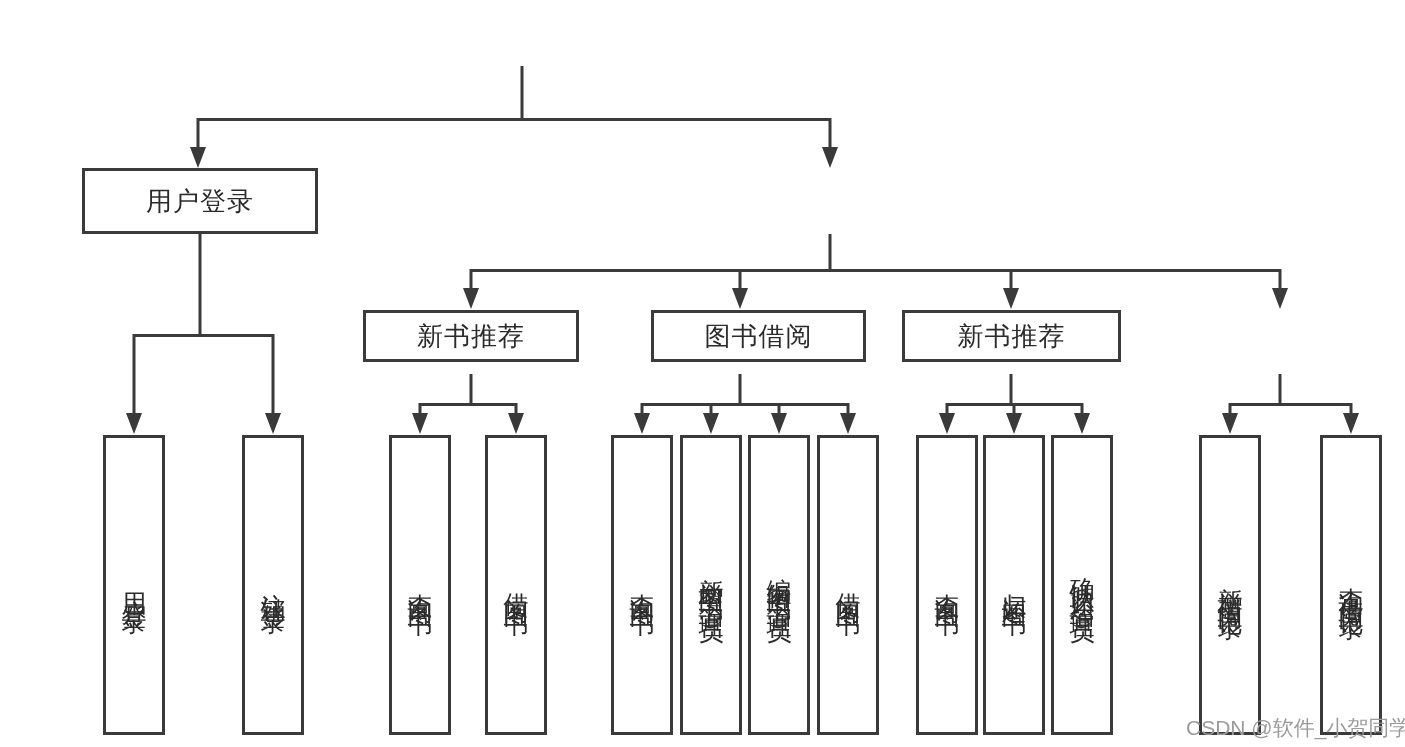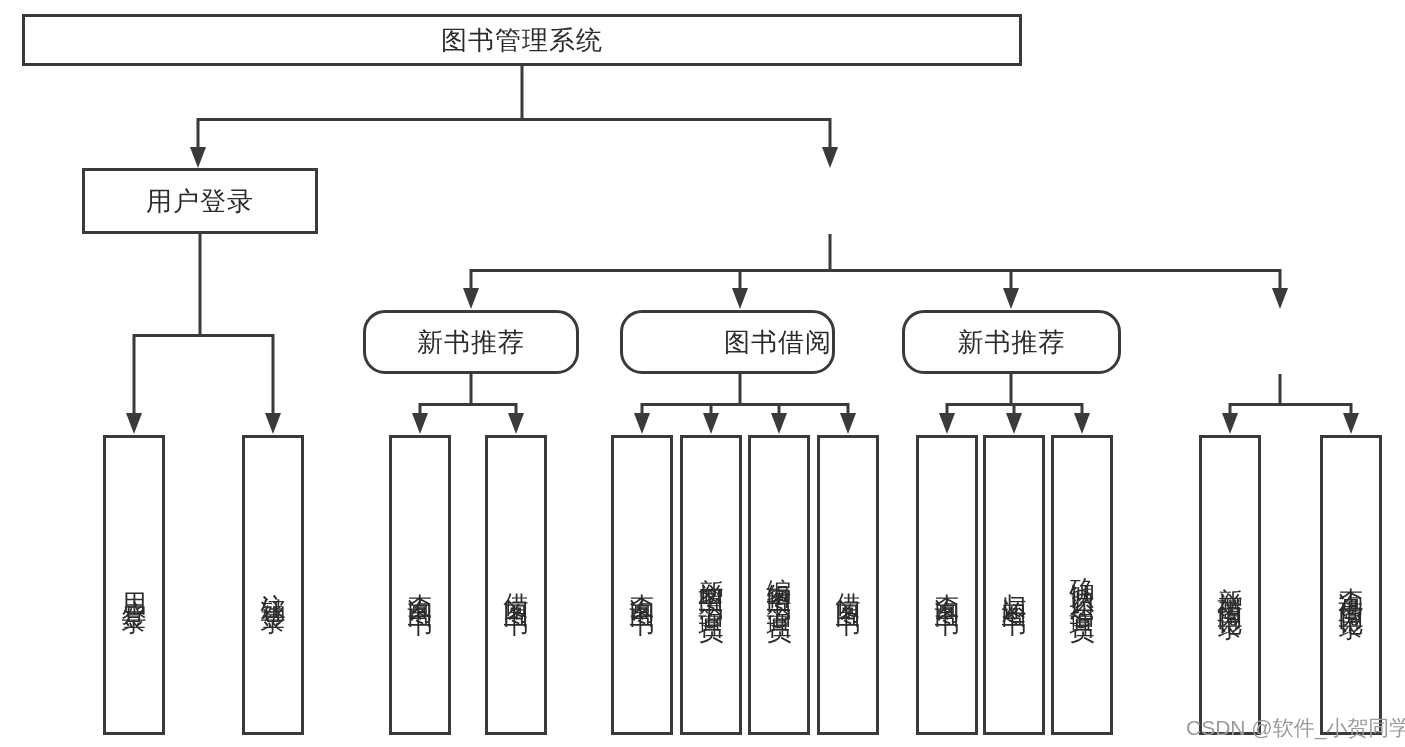--- a/index.html
+++ b/index.html
@@ -52,23 +52,23 @@
     top: 714px;
     font-size: 21px;
     color: #9b9b9b;
     white-space: nowrap;
     z-index: 5;
   }
   
   .n-root   { left: 22px;  top: 14px;  width: 1000px; height: 52px; }
   .n-ul     { left: 82px;  top: 168px; width: 236px;  height: 66px; }
   .n-bm     { left: 712px; top: 168px; width: 236px;  height: 66px; }
-  .n-l3     { top: 310px;  height: 64px; border-radius: 22px; }
+  .n-l3     { top: 310px;  height: 52px; }
   .n-nb     { left: 363px;  width: 216px; }
-  .n-bb     { left: 620px;  width: 215px; justify-content: flex-end; }
+  .n-bb     { left: 651px;  width: 215px; }
   .n-cb     { left: 902px;  width: 219px; }
   .n-br     { left: 1170px; width: 220px; }
   .n-l4     { top: 435px; width: 62px; height: 300px; }
   .c1  { left: 103px; }
   .c2  { left: 242px; }
   .c3  { left: 389px; }
   .c4  { left: 485px; }
   .c5  { left: 611px; }
   .c6  { left: 680px; }
   .c7  { left: 748px; }
@@ -136,23 +136,20 @@
       M703 413 L719 413 L711 434 Z
       M771 413 L787 413 L779 434 Z
       M840 413 L856 413 L848 434 Z
       M939 413 L955 413 L947 434 Z
       M1006 413 L1022 413 L1014 434 Z
       M1074 413 L1090 413 L1082 434 Z
       M1222 413 L1238 413 L1230 434 Z
       M1343 413 L1359 413 L1351 434 Z"></path>
   </svg>
 
-  <div class="node hbox n-root">
-    <span>图书管理系统</span>
-  </div>
 
   <div class="node hbox n-ul">
     <span>用户登录</span>
   </div>
 
   <div class="node hbox n-l3 n-nb">
     <span>新书推荐</span>
   </div>
   <div class="node hbox n-l3 n-bb">
     <span>图书借阅</span>

